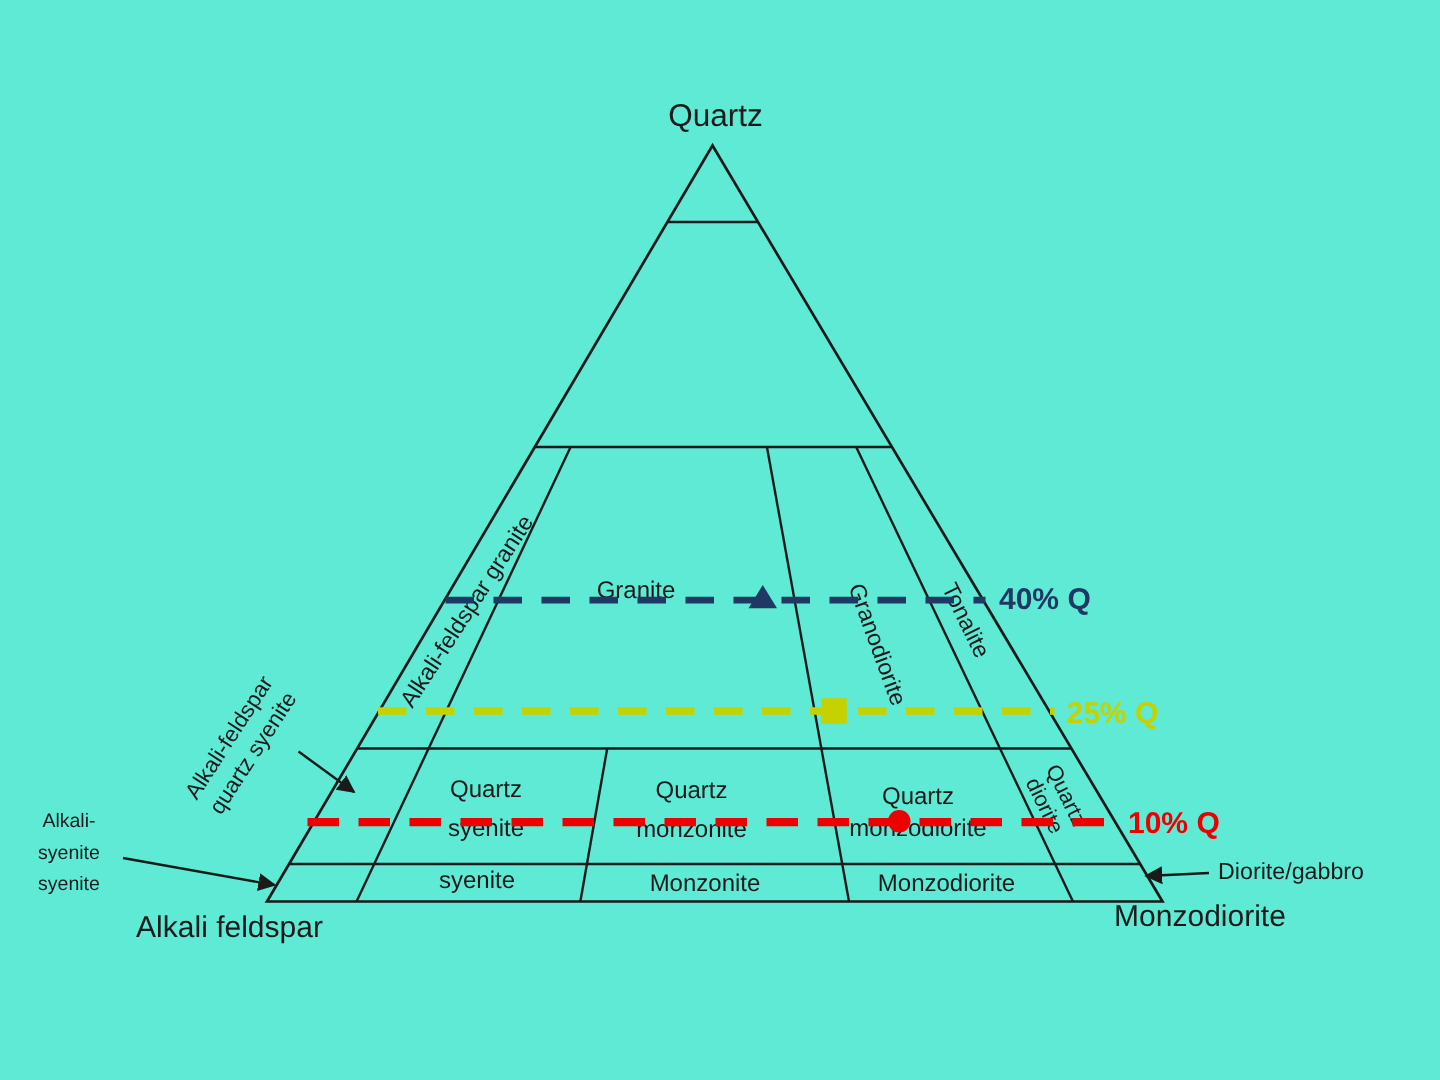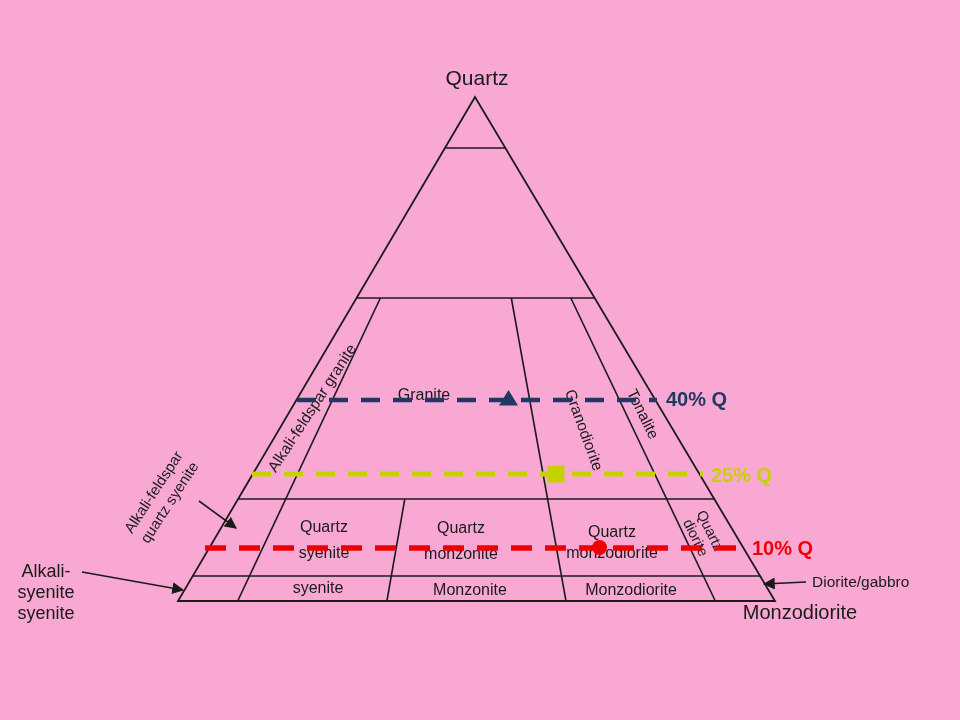--- a/index.html
+++ b/index.html
@@ -1,17 +1,17 @@
 <!DOCTYPE html>
 <html><head>
 <meta charset="utf-8">
 <style>
   html,body{margin:0;padding:0;background:#ffffff;}
   #canvas{
-    position:relative;width:960px;height:720px;background:#f9a8d4;overflow:hidden;
+    position:relative;width:960px;height:720px;background:#5eead4;overflow:hidden;
     font-family:"Liberation Sans",sans-serif;color:#1a1a1a;
   }
   svg{position:absolute;left:0;top:0;}
   #base-svg{z-index:1;}
   #overlay-svg{z-index:3;pointer-events:none;}
   .geoline{stroke:#1a1a1a;stroke-width:1.6;fill:none;}
   .tri{stroke:#1a1a1a;stroke-width:1.8;fill:none;}
   .arrow{stroke:#1a1a1a;stroke-width:1.6;fill:none;}
   .qtext{font-family:"Liberation Sans",sans-serif;font-size:20px;font-weight:bold;}
   .lbl{
@@ -26,21 +26,21 @@
   #lbl-granodiorite{left:584px;top:430px;font-size:15.5px;transform:translate(-50%,-50%) rotate(70deg);}
   #lbl-tonalite{left:643px;top:414px;font-size:15.5px;transform:translate(-50%,-50%) rotate(64deg);}
   #lbl-afqs{left:161px;top:497px;font-size:15px;line-height:19px;transform:translate(-50%,-50%) rotate(-57deg);}
   #lbl-quartz-syenite{left:324px;top:540px;font-size:16px;line-height:26px;}
   #lbl-quartz-monzonite{left:461px;top:541px;font-size:16px;line-height:26px;}
   #lbl-quartz-monzodiorite{left:612px;top:542px;font-size:16px;line-height:21px;}
   #lbl-quartz-diorite{left:703px;top:534px;font-size:14.5px;line-height:16px;transform:translate(-50%,-50%) rotate(64deg);}
   #lbl-syenite{left:318px;top:588px;font-size:16px;}
   #lbl-monzonite{left:470px;top:590px;font-size:16px;}
   #lbl-monzodiorite{left:631px;top:590px;font-size:16px;}
-  #lbl-afs{left:46px;top:592px;font-size:18px;line-height:21px;}
+  #lbl-afs{left:46px;top:568px;font-size:13px;line-height:21px;}
   #lbl-diorite-gabbro{left:812px;top:582px;font-size:15.5px;transform:translate(0,-50%);text-align:center;}
 </style>
 </head>
 <body>
 
 <div id="canvas">
 
   <svg id="base-svg" width="960" height="720" viewBox="0 0 960 720">
     <defs>
       <marker id="ah" viewBox="0 0 10 10" refX="9" refY="5" markerWidth="7.5" markerHeight="7.5" orient="auto-start-reverse">
@@ -55,20 +55,21 @@
     <line class="geoline" x1="380.4" y1="298" x2="237.7" y2="601"></line>
     <line class="geoline" x1="404.8" y1="499" x2="386.9" y2="601"></line>
     <line class="geoline" x1="511.3" y1="298" x2="566" y2="601"></line>
     <line class="geoline" x1="570.8" y1="298" x2="715.3" y2="601"></line>
     <line class="arrow" x1="199" y1="501" x2="236" y2="528" marker-end="url(#ah)"></line>
     <line class="arrow" x1="82" y1="572" x2="183" y2="590" marker-end="url(#ah)"></line>
     <line class="arrow" x1="806" y1="582" x2="764" y2="584" marker-end="url(#ah)"></line>
   </svg>
 
   <div class="lbl" id="lbl-quartz">Quartz</div>
+  <div class="lbl" id="lbl-alkali-feldspar">Alkali feldspar</div>
   <div class="lbl" id="lbl-plagioclase">Monzodiorite</div>
 
   <div class="lbl" id="lbl-afg">Alkali-feldspar granite</div>
   <div class="lbl" id="lbl-granite">Granite</div>
   <div class="lbl" id="lbl-granodiorite">Granodiorite</div>
   <div class="lbl" id="lbl-tonalite">Tonalite</div>
 
   <div class="lbl" id="lbl-afqs">
     <span>Alkali-feldspar</span><br>
     <span>quartz syenite</span>

